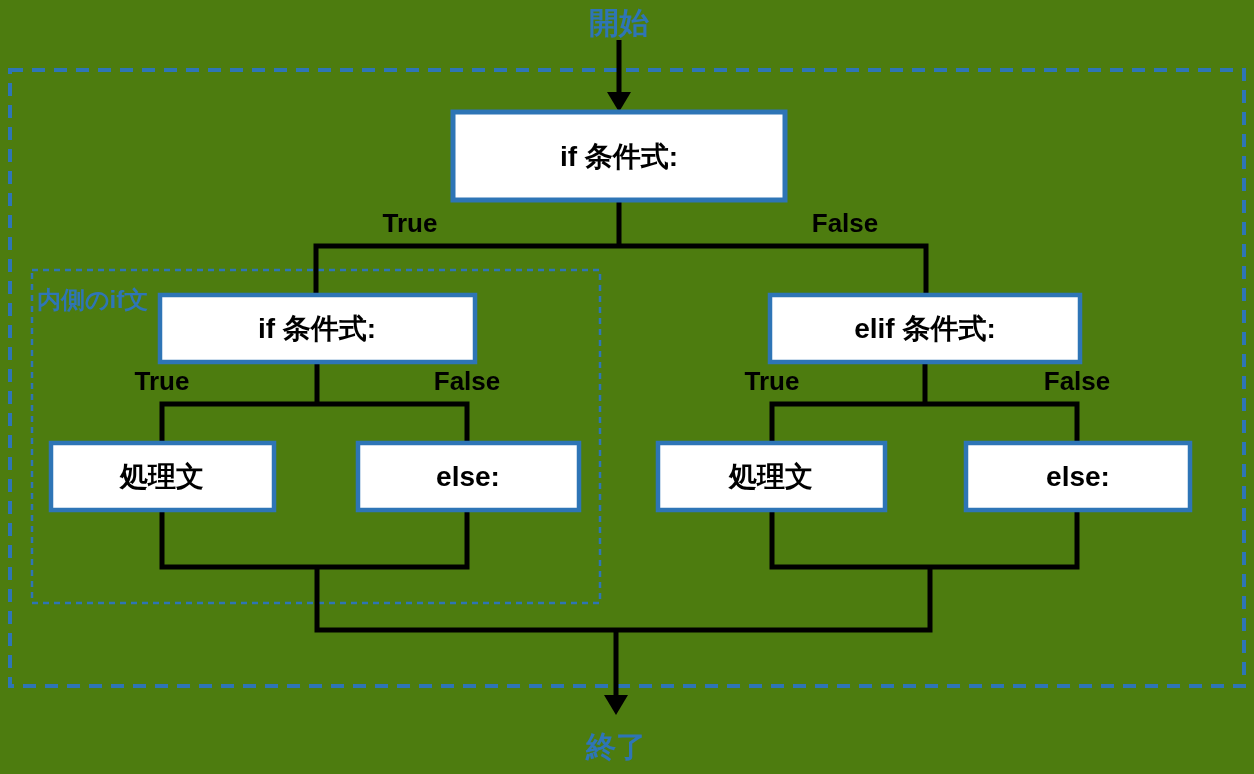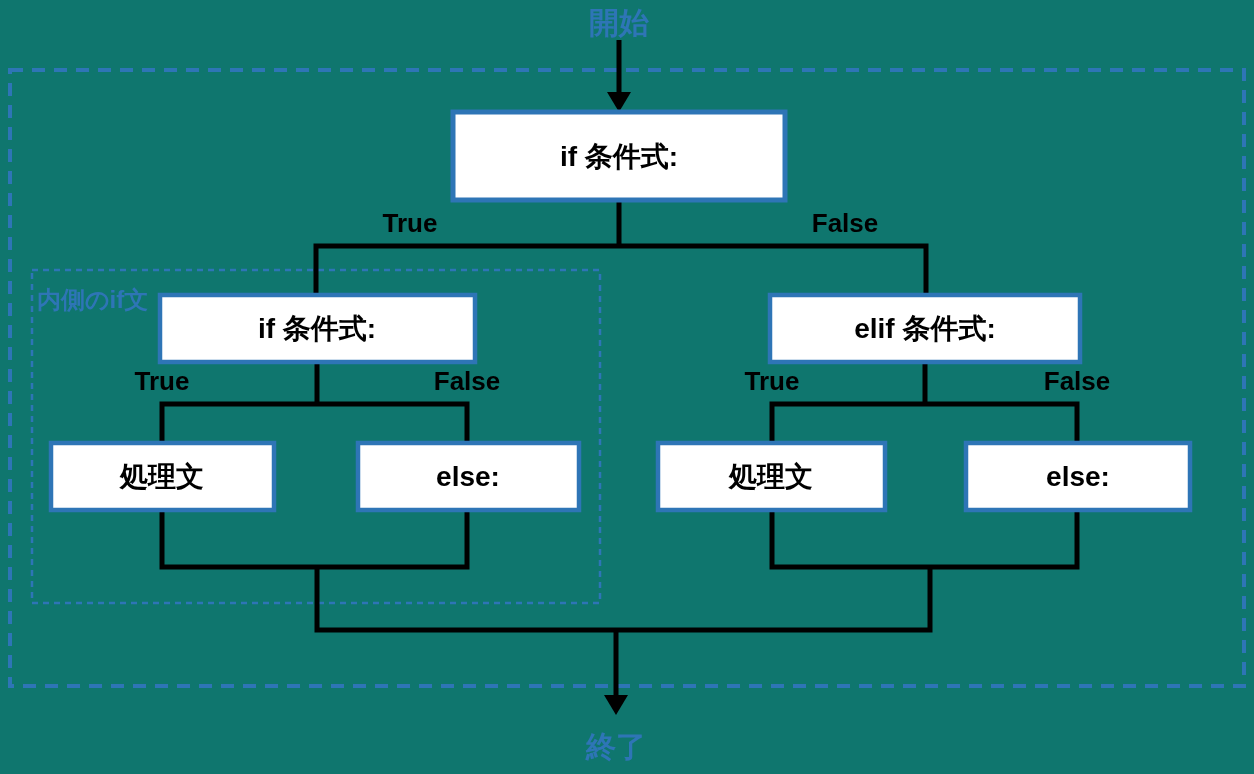--- a/index.html
+++ b/index.html
@@ -1,20 +1,20 @@
 <!DOCTYPE html>
 <html style="--accent: #2E75B6; --line: #000000; --text: #000000; --box_fill: #ffffff;"><head>
 <meta charset="utf-8">
 <style>
   html, body { margin: 0; padding: 0; background: #ffffff; }
   .stage {
     position: relative;
     width: 1254px;
     height: 774px;
-    background: #0f766e;
+    background: #4d7c0f;
     font-family: "Liberation Sans", "DejaVu Sans", sans-serif;
   }
   svg { display: block; width: 100%; height: 100%; }
 
   text {
     font-family: "Liberation Sans", "DejaVu Sans", sans-serif;
     font-weight: bold;
   }
   .accent-text { fill: var(--accent, #2E75B6); }
   .terminal-label { font-size: 30px; text-anchor: middle; }

